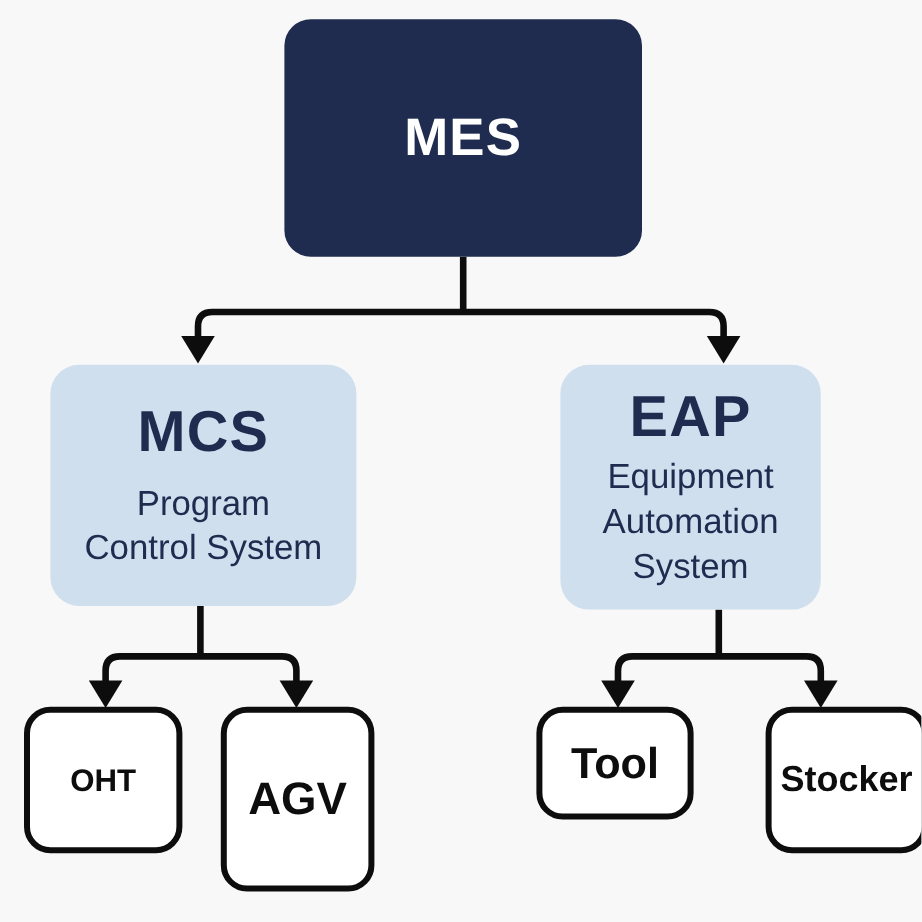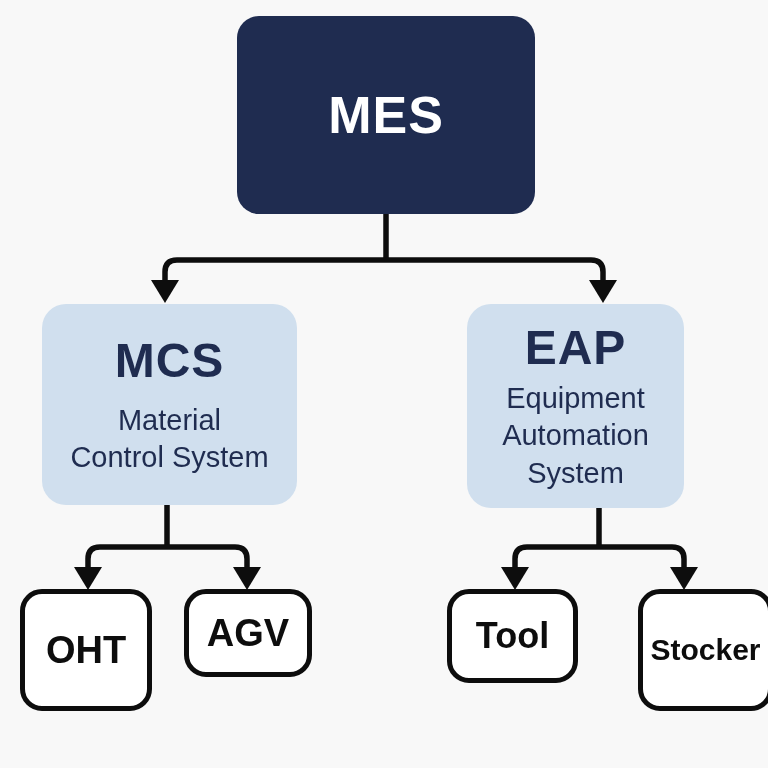--- a/index.html
+++ b/index.html
@@ -55,27 +55,27 @@
   }
   .node-mcs { left: 42px;  top: 304px; width: 255px; height: 201px; gap: 12px; }
   .node-eap { left: 467px; top: 304px; width: 217px; height: 204px; gap: 3px; }
   .node-leaf {
     background: var(--box-white, #ffffff);
     border: 5px solid var(--line, #0d0d0d);
     border-radius: 22px;
     color: var(--line, #0d0d0d);
     font-weight: 700;
   }
-  .node-oht     { left: 20px;  top: 589px; width: 132px; height: 122px; font-size: 38px; }
-  .node-agv     { left: 184px; top: 589px; width: 128px; height: 88px; font-size: 38px; }
+  .node-oht     { left: 20px;  top: 589px; width: 132px; height: 122px; font-size: 26px; }
+  .node-agv     { left: 184px; top: 589px; width: 128px; height: 154px; font-size: 38px; }
   .node-tool    { left: 447px; top: 589px; width: 131px; height: 94px; font-size: 36px; }
   .node-stocker { left: 638px; top: 589px; width: 135px; height: 122px; font-size: 30px; }
   .abbr {
     font-weight: 700;
-    font-size: 52px;
+    font-size: 44px;
     line-height: 1.2;
     letter-spacing: 1px;
   }
   .node-mid .abbr { font-size: 48px; }
   .subtitle {
     font-size: 29px;
     font-weight: 500;
     line-height: 1.3;
   }
   .subtitle span { display: block; }
@@ -103,21 +103,21 @@
     <polygon class="arrowhead" points="684,590 670,567 698,567"></polygon>
   </svg>
 
   <div class="node node-root">
     <div class="abbr">MES</div>
   </div>
 
   <div class="node node-mid node-mcs">
     <div class="abbr">MCS</div>
     <div class="subtitle">
-      <span>Material</span>
+      <span>Program</span>
       <span>Control System</span>
     </div>
   </div>
 
   <div class="node node-mid node-eap">
     <div class="abbr">EAP</div>
     <div class="subtitle">
       <span>Equipment</span>
       <span>Automation</span>
       <span>System</span>

